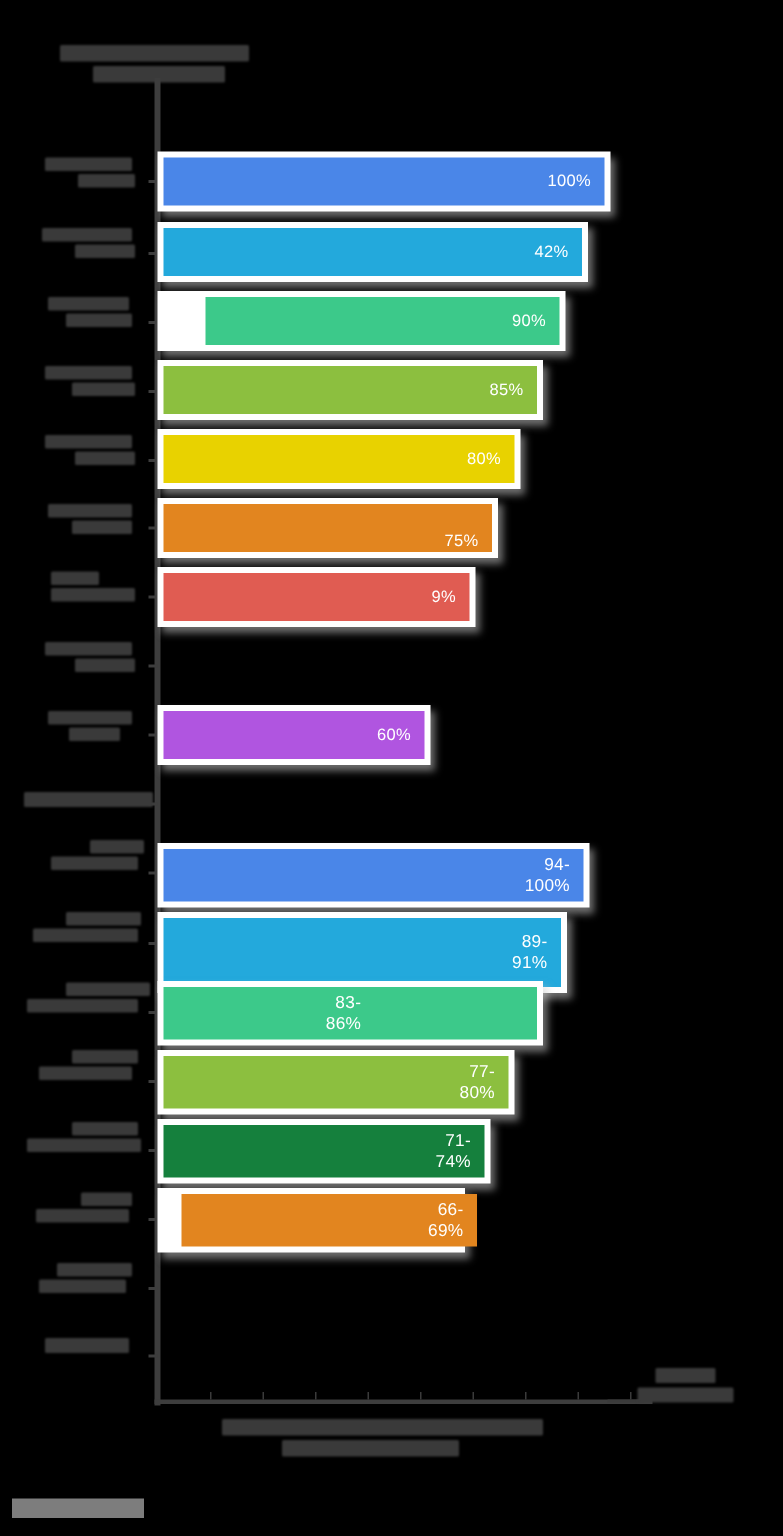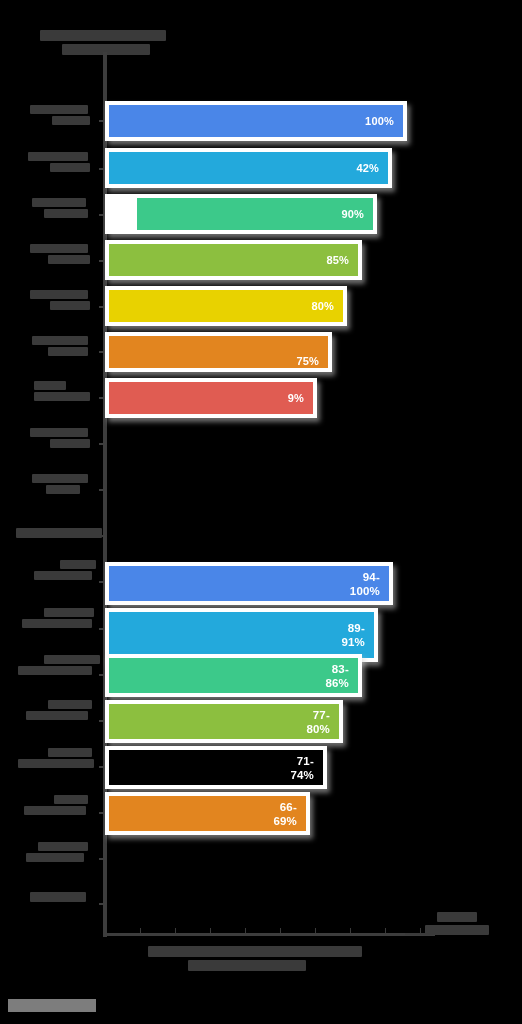--- a/index.html
+++ b/index.html
@@ -48,21 +48,21 @@
   }
   .bar{
     height:100%;width:100%;
     display:flex;align-items:center;justify-content:flex-end;
     box-sizing:border-box;
     padding-right:9px;
   }
   .bar-label{
     color:#ffffff;
     font-size:11px;
-    font-weight:bold;
+    font-weight:normal;
     line-height:13px;
     text-align:right;
     letter-spacing:.2px;
     white-space:pre-line;
   }
   .bar-label.two{font-size:11.5px;line-height:14px;}
 
   
   .ylab{position:absolute;right:auto;}
   .ylab .redact{margin-bottom:2px;height:9px;}
@@ -234,58 +234,63 @@
     </div>
   </div>
 
   <div class="bar-frame" style="left:105px;top:378px;width:212px;height:40px;">
     <div class="bar" style="background:#e05c52;">
       <span class="bar-label">9%</span>
     </div>
   </div>
 
 
+  <div class="bar-frame" style="left:105px;top:470px;width:182px;height:40px;">
+    <div class="bar" style="background:#b055e0;">
+      <span class="bar-label">60%</span>
+    </div>
+  </div>
 
   <div class="bar-frame" style="left:105px;top:562px;width:288px;height:43px;">
     <div class="bar" style="background:#4a86e8;">
       <span class="bar-label two">94-
 100%</span>
     </div>
   </div>
 
   <div class="bar-frame" style="left:105px;top:608px;width:273px;height:54px;">
     <div class="bar" style="background:#23a9dc;">
       <span class="bar-label two">89-
 91%</span>
     </div>
   </div>
 
   <div class="bar-frame" style="left:105px;top:654px;width:257px;height:43px;">
-    <div class="bar" style="background:#3cc98a;">
+    <div class="bar" style="background:#3cc98a;justify-content:center;">
       <span class="bar-label two">83-
 86%</span>
     </div>
   </div>
 
   <div class="bar-frame" style="left:105px;top:700px;width:238px;height:43px;">
     <div class="bar" style="background:#8cbf3f;">
       <span class="bar-label two">77-
 80%</span>
     </div>
   </div>
 
   <div class="bar-frame" style="left:105px;top:746px;width:222px;height:43px;">
-    <div class="bar" style="background:#000000;padding-left:14px;">
+    <div class="bar" style="background:#15803d;padding-left:14px;">
       <span class="bar-label two">71-
 74%</span>
     </div>
   </div>
 
   <div class="bar-frame" style="left:105px;top:792px;width:205px;height:43px;">
-    <div class="bar" style="background:#e2851f;">
+    <div class="bar" style="background:#e2851f;margin-left:12px;">
       <span class="bar-label two">66-
 69%</span>
     </div>
   </div>
 
 
   <div class="annot-line"></div>
   <div class="annot">
     <span class="redact" style="width:40px;height:10px;margin-left:12px;"></span>
     <span class="redact" style="width:64px;height:10px;"></span>

